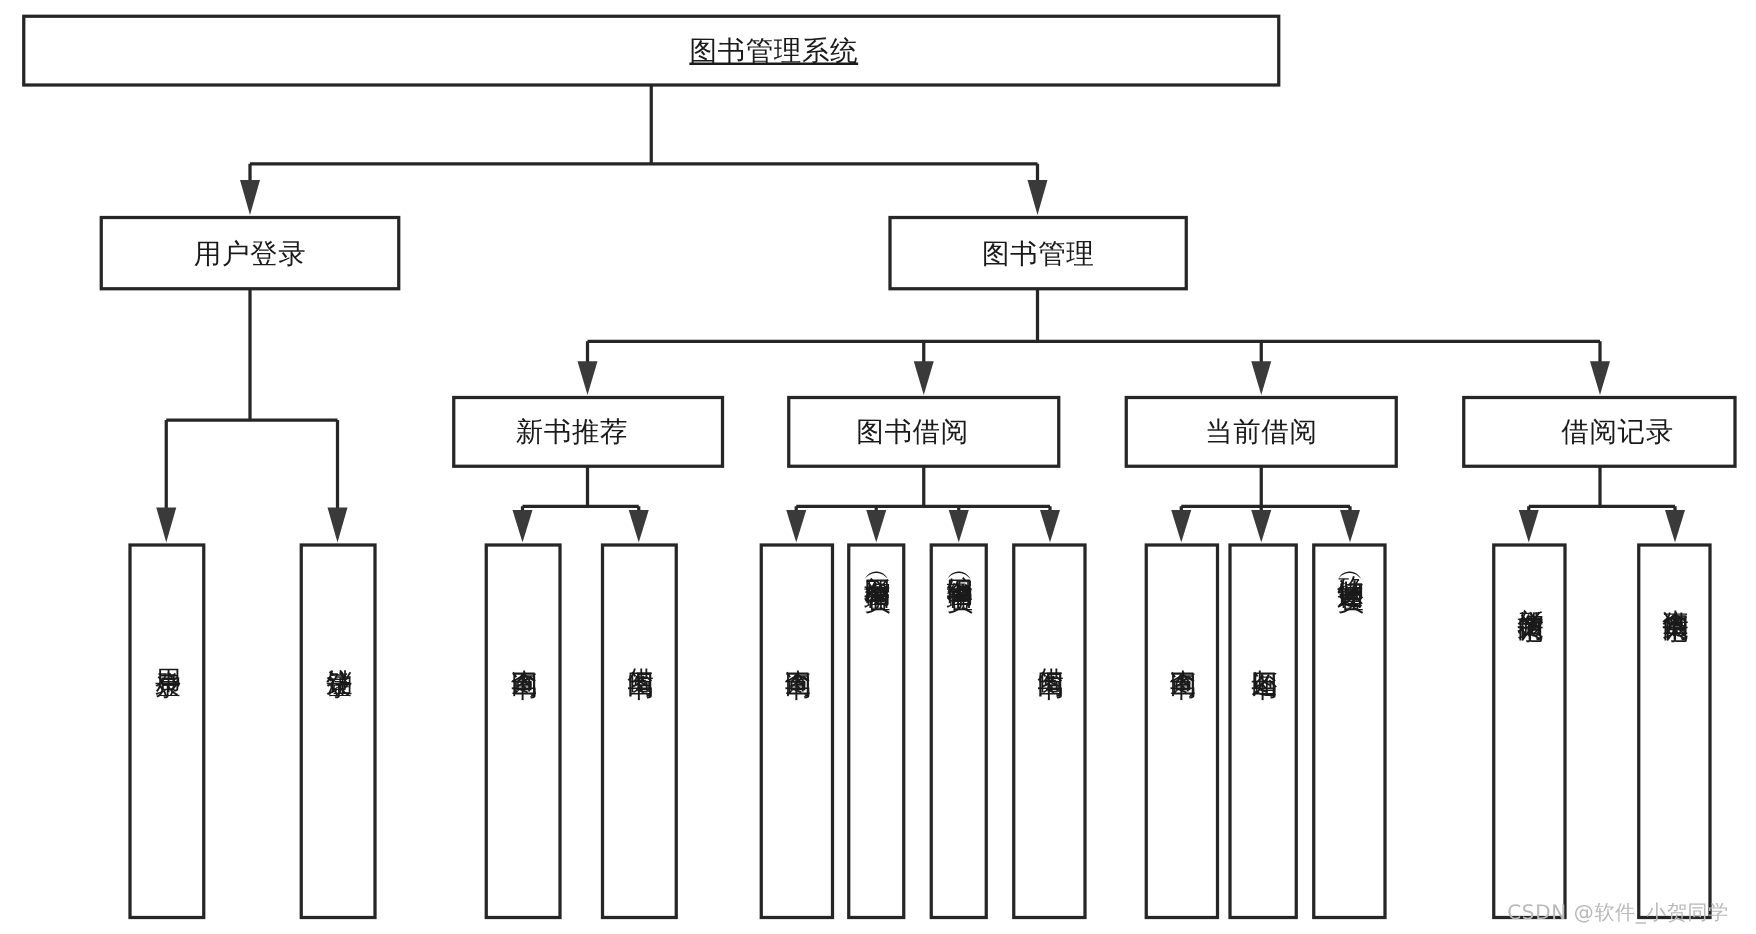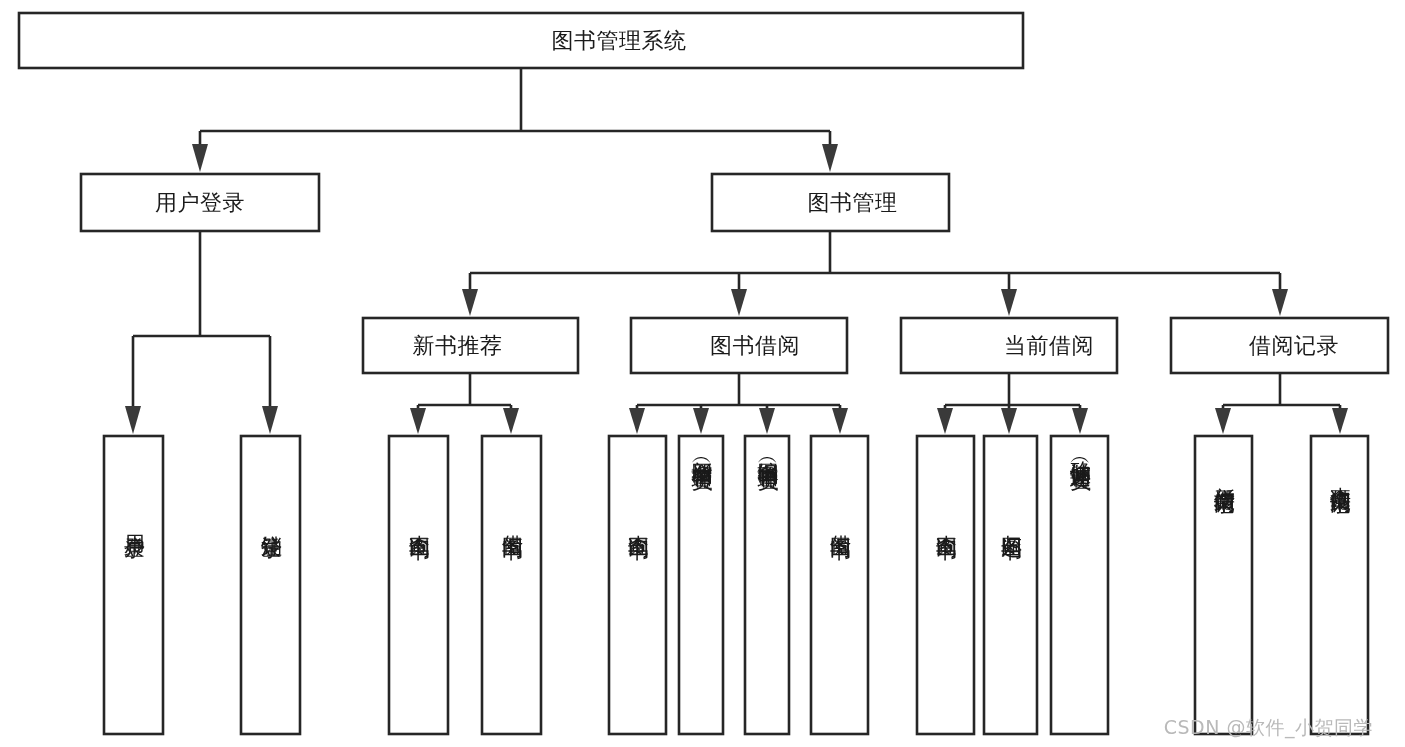--- a/index.html
+++ b/index.html
@@ -63,24 +63,24 @@
     align-items: center;
     justify-content: center;
     font-family: "DejaVu Sans", "Liberation Sans", sans-serif;
     font-size: 22px;
     color: #1a1a1a;
     pointer-events: none;
     letter-spacing: 0.5px;
   }
   .watermark {
     position: absolute;
-    right: 32px;
+    right: 22px;
     bottom: 6px;
     font-family: "DejaVu Sans", "Liberation Sans", sans-serif;
-    font-size: 19px;
+    font-size: 16px;
     color: #b9b9b9;
     letter-spacing: 0.5px;
     white-space: nowrap;
   }
 </style>
 </head>
 <body>
 
 <div id="diagram-root">
 
@@ -182,28 +182,28 @@
       <path class="connector" d="M 1280 373 L 1280 405"></path>
       <path class="connector" d="M 1223 405 L 1340 405"></path>
       <path class="connector" d="M 1223 405 L 1223 412"></path>
       <path class="connector" d="M 1340 405 L 1340 412"></path>
       <polygon class="arrow-head" points="1223,434 1215,408 1231,408"></polygon>
       <polygon class="arrow-head" points="1340,434 1332,408 1348,408"></polygon>
     </g>
 
   </svg>
 
-  <div class="hlabel" style="left:19px; top:13px; width:1200px; height:55px;">图书管理系统</div>
+  <div class="hlabel" style="left:19px; top:13px; width:1200px; height:55px;text-decoration:underline;">图书管理系统</div>
 
   <div class="hlabel" style="left:81px; top:174px; width:238px; height:57px;">用户登录</div>
-  <div class="hlabel" style="left:712px; top:174px; width:237px; height:57px;padding-left:22px;">图书管理</div>
+  <div class="hlabel" style="left:712px; top:174px; width:237px; height:57px;">图书管理</div>
 
   <div class="hlabel" style="left:363px; top:318px; width:189px; height:55px;">新书推荐</div>
-  <div class="hlabel" style="left:667px; top:318px; width:176px; height:55px;">图书借阅</div>
-  <div class="hlabel" style="left:901px; top:318px; width:216px; height:55px;padding-left:40px;">当前借阅</div>
+  <div class="hlabel" style="left:642px; top:318px; width:176px; height:55px;">图书借阅</div>
+  <div class="hlabel" style="left:901px; top:318px; width:216px; height:55px;">当前借阅</div>
   <div class="hlabel" style="left:1171px; top:318px; width:246px; height:55px;">借阅记录</div>
 
   <div class="vlabel-wrap" style="left:104px; top:436px; width:59px; height:298px; padding-top:82px;">
     <span class="vlabel-text">用户登录</span>
   </div>
   <div class="vlabel-wrap" style="left:241px; top:436px; width:59px; height:298px; padding-top:82px;">
     <span class="vlabel-text">注销登录</span>
   </div>
 
   <div class="vlabel-wrap" style="left:389px; top:436px; width:59px; height:298px; padding-top:82px;">

